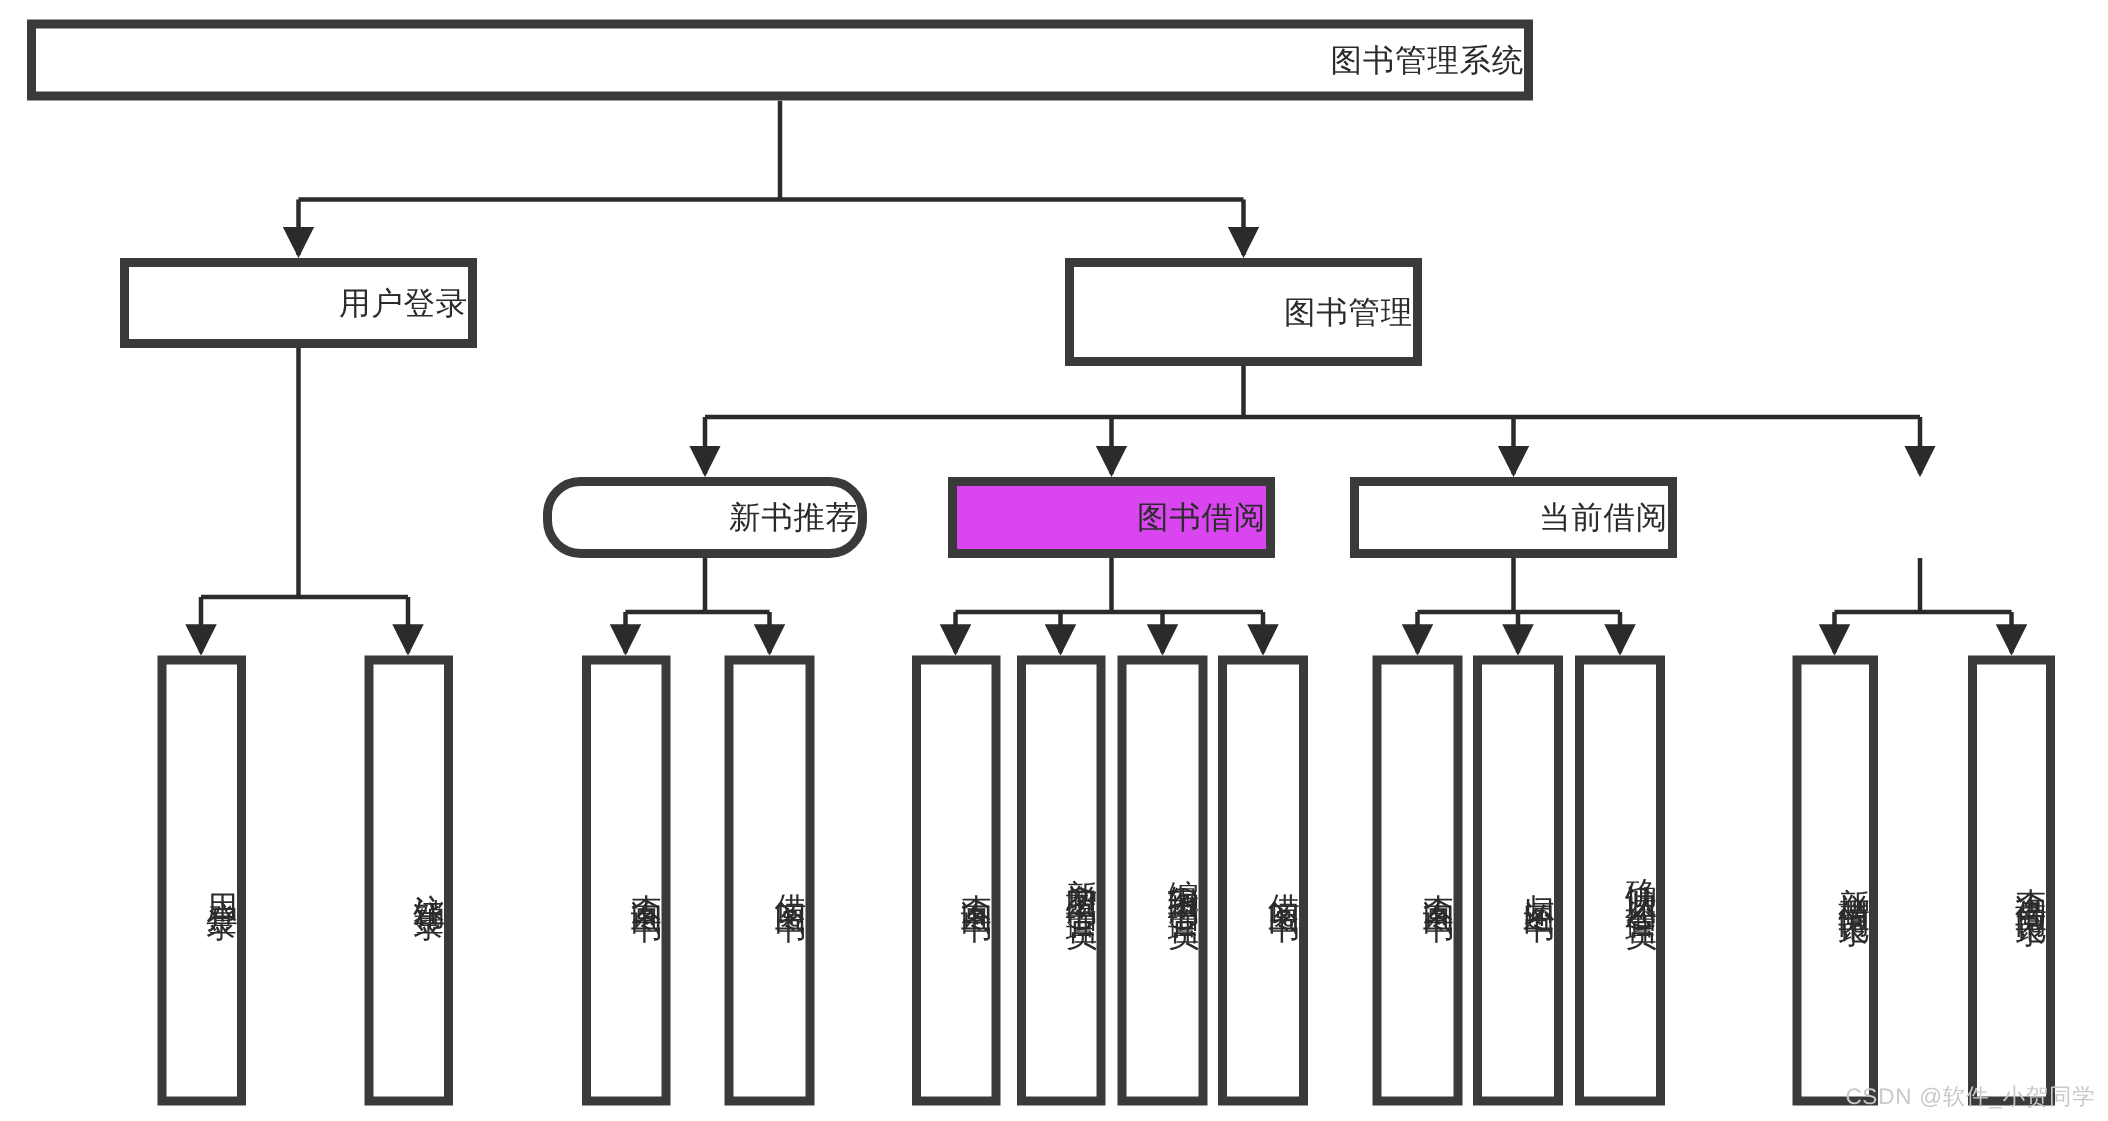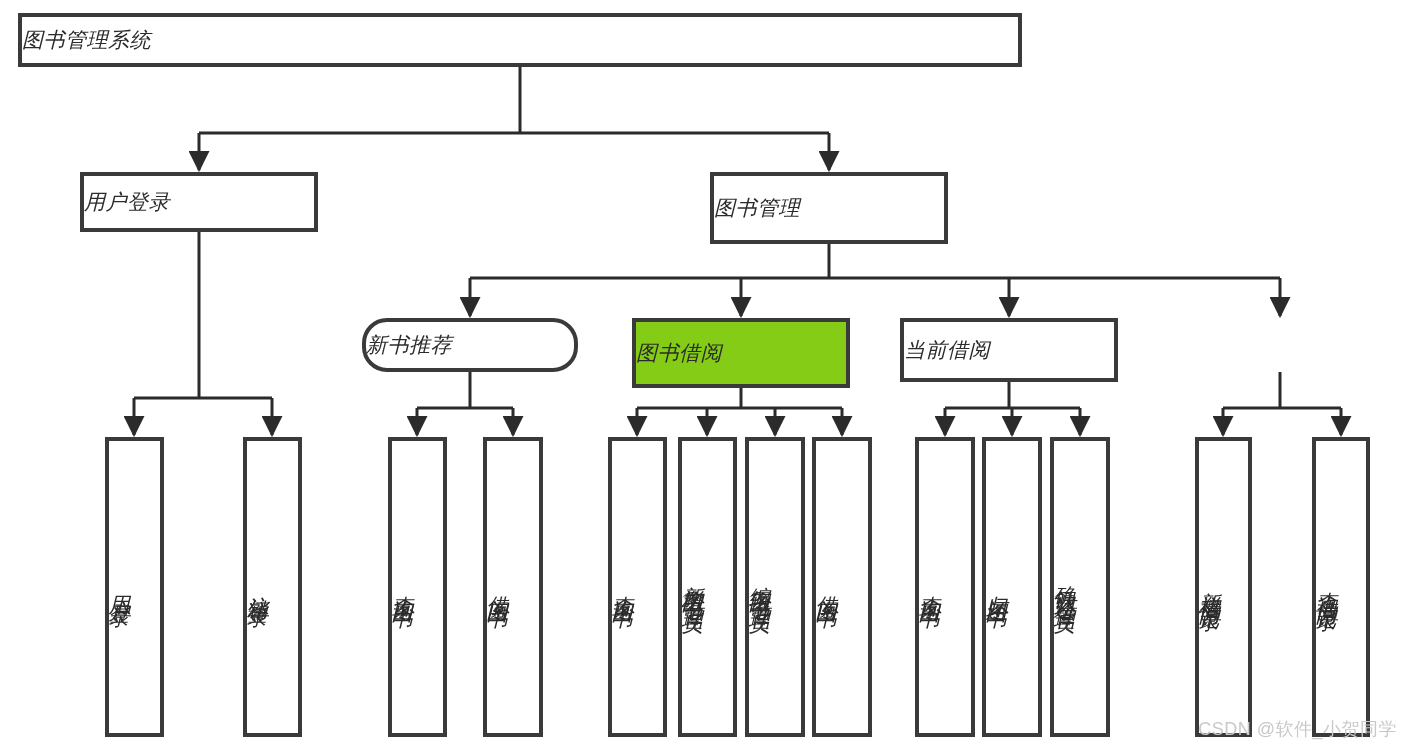--- a/index.html
+++ b/index.html
@@ -23,26 +23,25 @@
     left: 0;
     top: 0;
     width: 1405px;
     height: 747px;
     pointer-events: none;
   }
   .node {
     position: absolute;
     box-sizing: border-box;
     background: #ffffff;
-    border: 4px solid #1d4ed8;
+    border: 6px solid #1d4ed8;
     display: flex;
     align-items: center;
-    justify-content: flex-start;
+    justify-content: flex-end;
     color: #2b2b2b;
-    font-style: italic;
   }
   .node.h {
     
     font-size: 21px;
     letter-spacing: 0.5px;
   }
   .node.v {
     
     font-size: 21px;
   }
@@ -53,21 +52,21 @@
     line-height: 1;
     white-space: nowrap;
   }
   .node .htext {
     white-space: nowrap;
   }
   .watermark {
     position: absolute;
     right: 8px;
     bottom: 6px;
-    font-size: 18px;
+    font-size: 15px;
     color: #c9c9c9;
     white-space: nowrap;
     letter-spacing: 0.5px;
   }
 </style>
 </head>
 <body>
 
 <div id="canvas" style="background: rgb(255, 255, 255);">
 
@@ -130,24 +129,24 @@
   <div class="node h" style="left: 80px; top: 172px; width: 238px; height: 60px; border-color: rgb(58, 58, 58); background: rgb(255, 255, 255); color: rgb(43, 43, 43);">
     <span class="htext">用户登录</span>
   </div>
   <div class="node h" style="left: 710px; top: 172px; width: 238px; height: 72px; border-color: rgb(58, 58, 58); background: rgb(255, 255, 255); color: rgb(43, 43, 43);">
     <span class="htext">图书管理</span>
   </div>
 
   <div class="node h" style="left: 362px; top: 318px; width: 216px; height: 54px; border-color: rgb(58, 58, 58); background: rgb(255, 255, 255); color: rgb(43, 43, 43); border-radius: 25px;">
     <span class="htext">新书推荐</span>
   </div>
-  <div class="node h" style="left: 632px; top: 318px; width: 218px; height: 70px; border-color: rgb(58, 58, 58); background: #84cc16; color: rgb(43, 43, 43);">
+  <div class="node h" style="left: 632px; top: 318px; width: 218px; height: 54px; border-color: rgb(58, 58, 58); background: #d946ef; color: rgb(43, 43, 43);">
     <span class="htext">图书借阅</span>
   </div>
-  <div class="node h" style="left: 900px; top: 318px; width: 218px; height: 64px; border-color: rgb(58, 58, 58); background: rgb(255, 255, 255); color: rgb(43, 43, 43);">
+  <div class="node h" style="left: 900px; top: 318px; width: 218px; height: 54px; border-color: rgb(58, 58, 58); background: rgb(255, 255, 255); color: rgb(43, 43, 43);">
     <span class="htext">当前借阅</span>
   </div>
 
   <div class="node v" style="left: 105px; top: 437px; width: 59px; height: 300px; border-color: rgb(58, 58, 58); background: rgb(255, 255, 255); color: rgb(43, 43, 43);">
     <span class="vtext">用户登录</span>
   </div>
   <div class="node v" style="left: 243px; top: 437px; width: 59px; height: 300px; border-color: rgb(58, 58, 58); background: rgb(255, 255, 255); color: rgb(43, 43, 43);">
     <span class="vtext">注销登录</span>
   </div>
   <div class="node v" style="left: 388px; top: 437px; width: 59px; height: 300px; border-color: rgb(58, 58, 58); background: rgb(255, 255, 255); color: rgb(43, 43, 43);">

